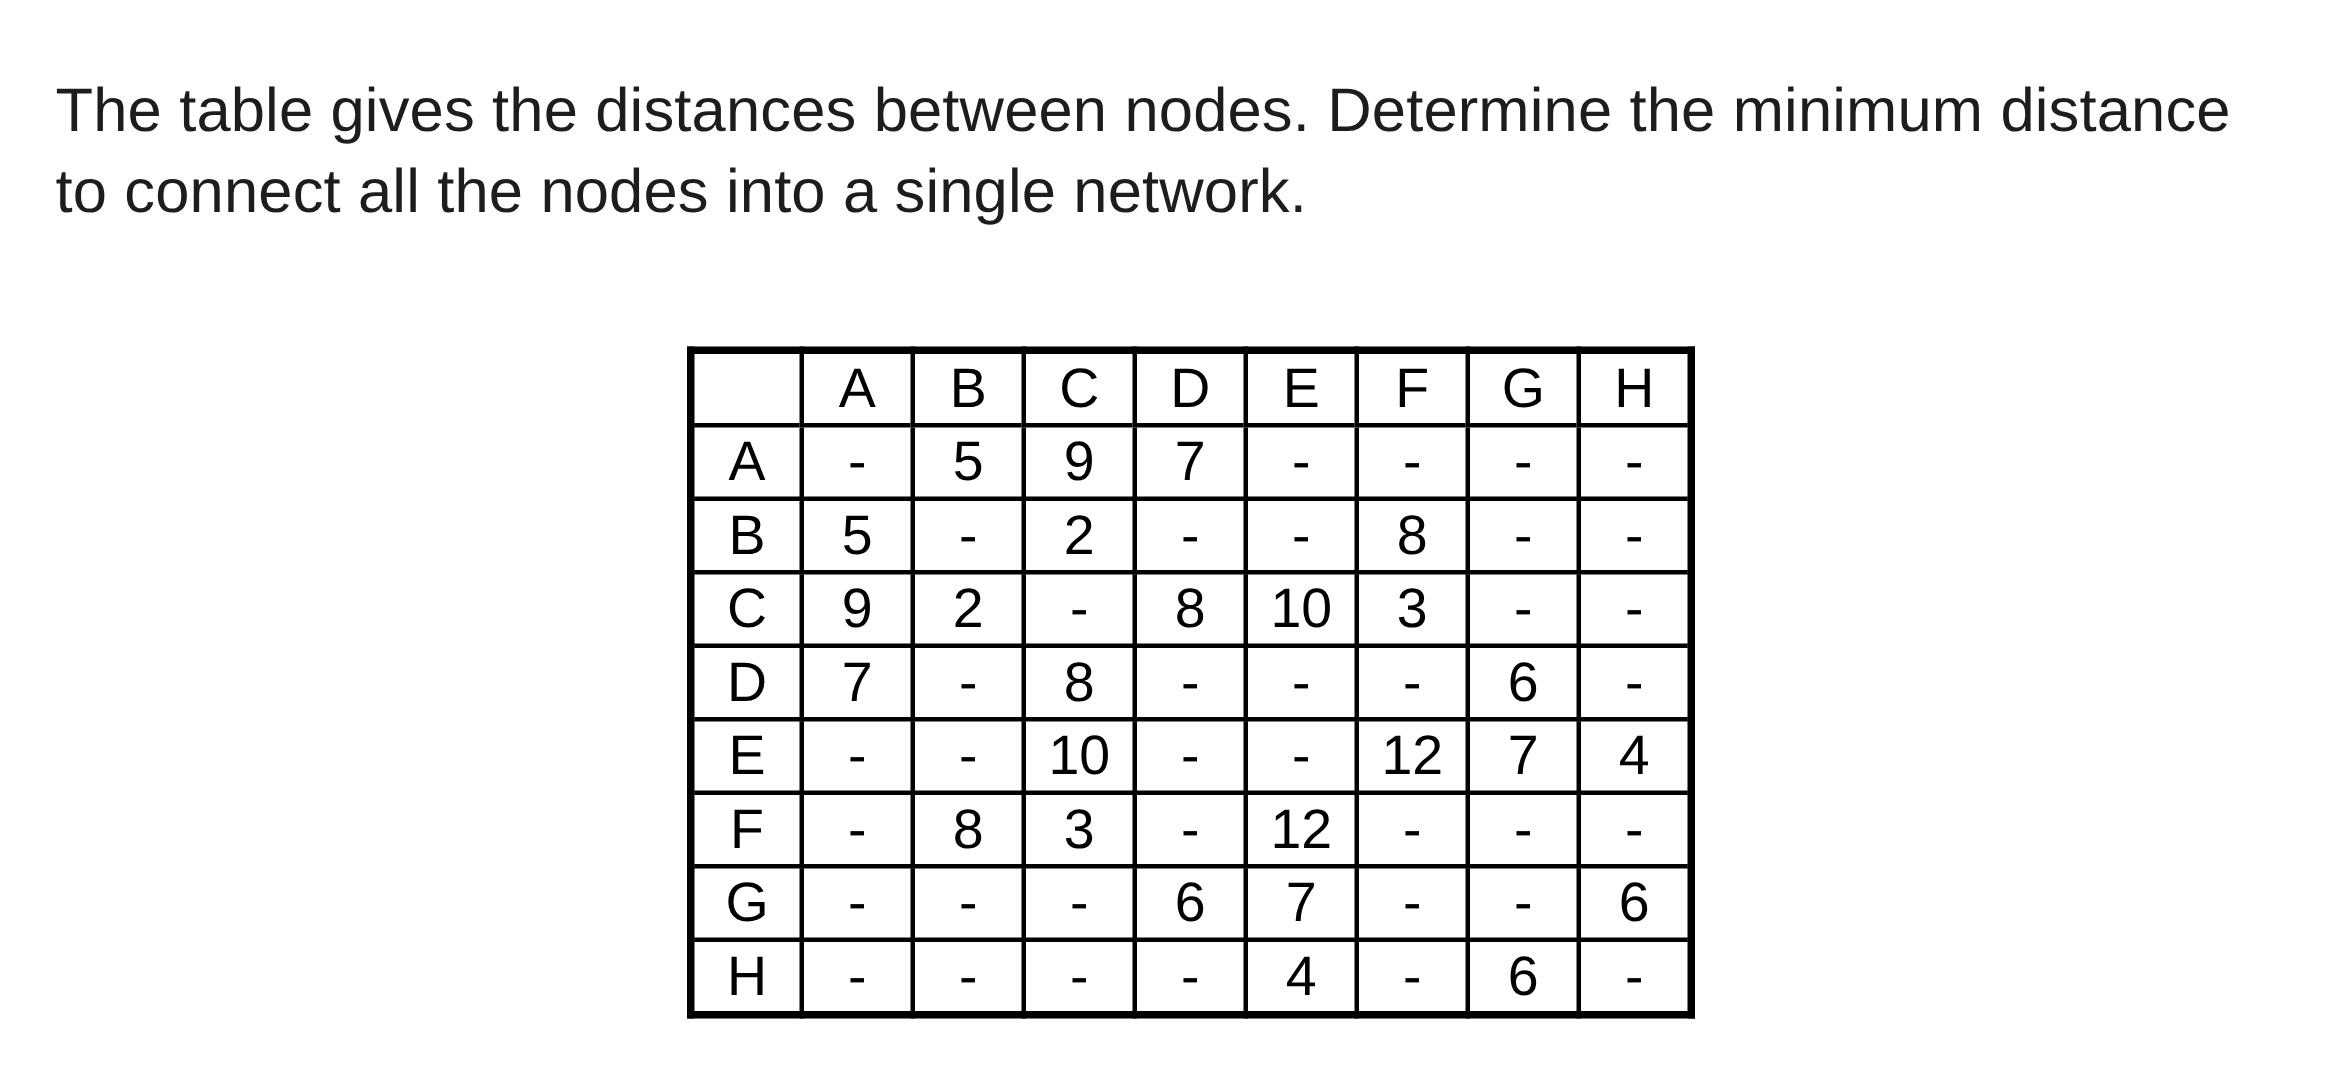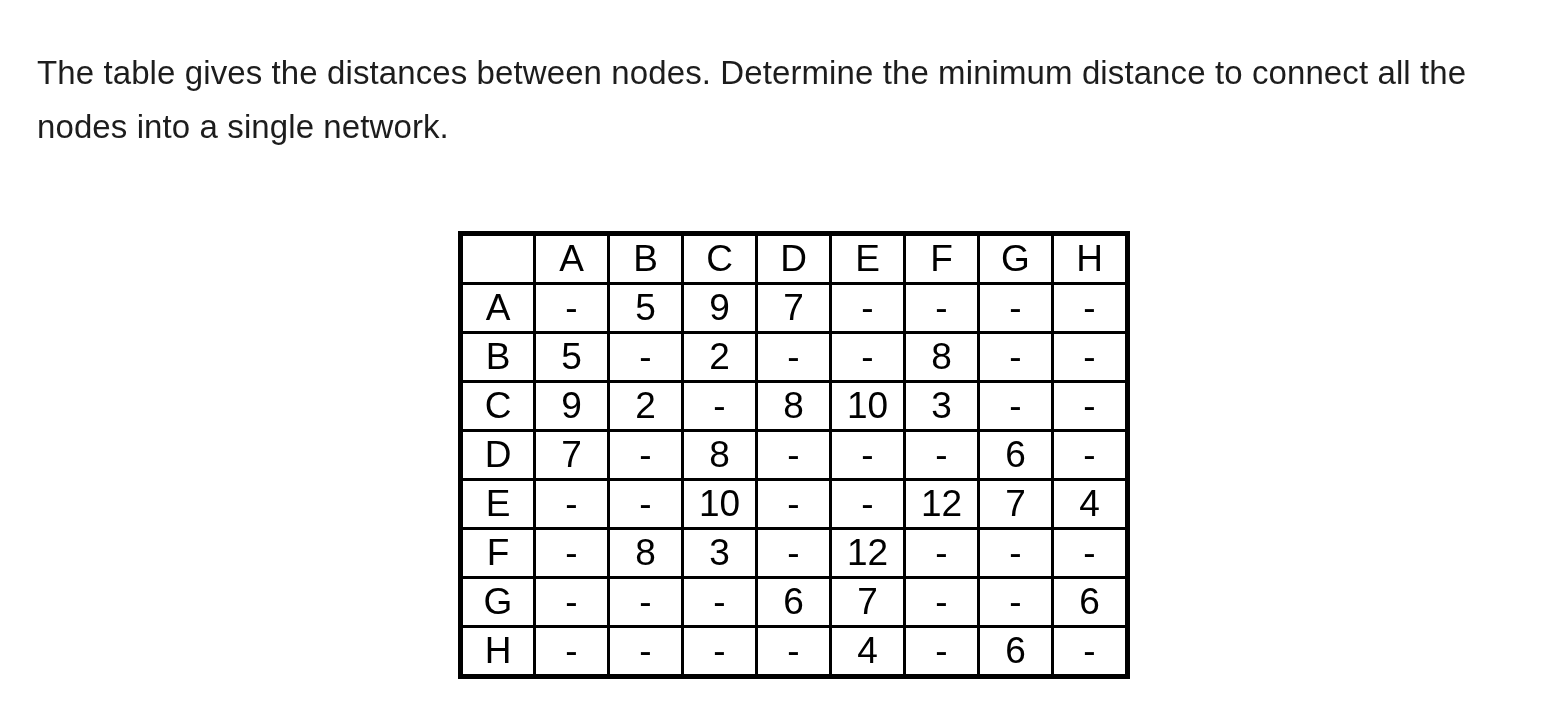--- a/index.html
+++ b/index.html
@@ -16,21 +16,21 @@
     color: #1a1a1a;
     -webkit-font-smoothing: antialiased;
   }
 
   
   #prompt-text {
     position: absolute;
     left: 37px;
     top: 46px;
     width: 1480px;
-    font-size: 33px;
+    font-size: 41px;
     line-height: 54px;
     letter-spacing: 0.1px;
     color: #1d1d1d;
     white-space: pre-wrap;
   }
 
   
   #matrix-wrap {
     position: absolute;
     left: 458px;

